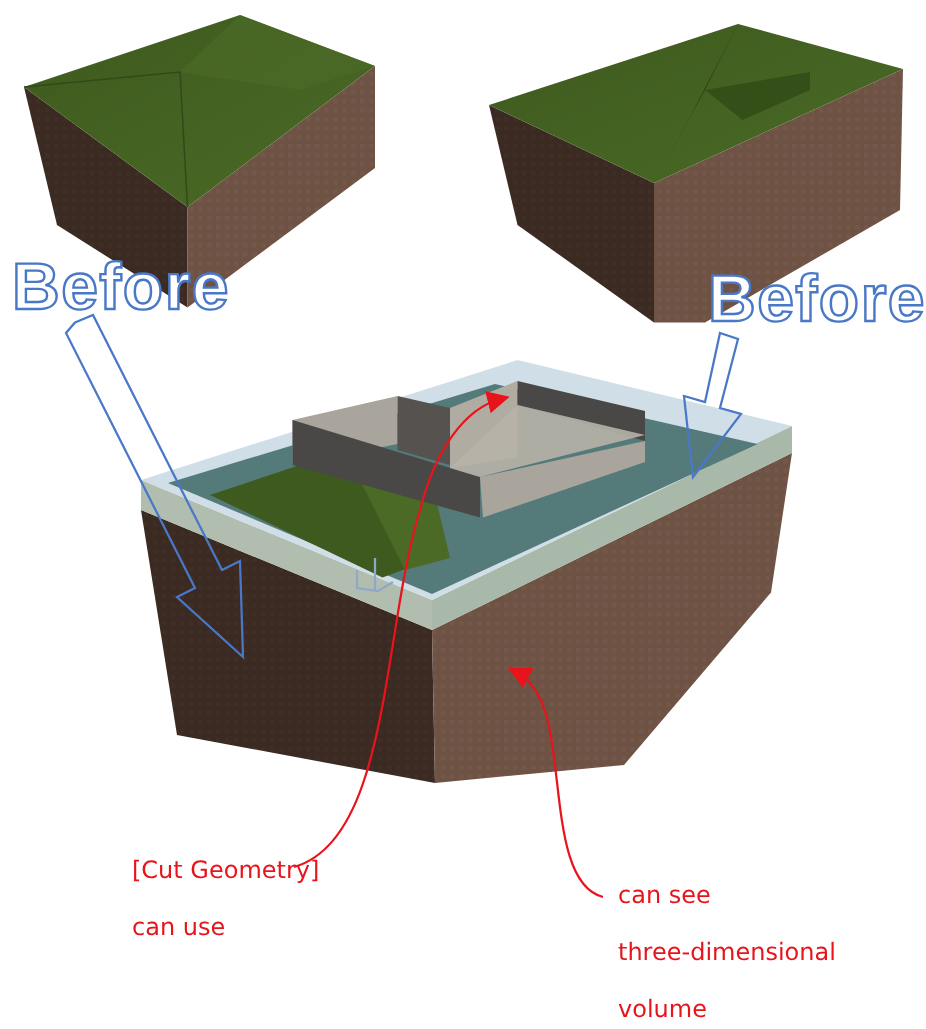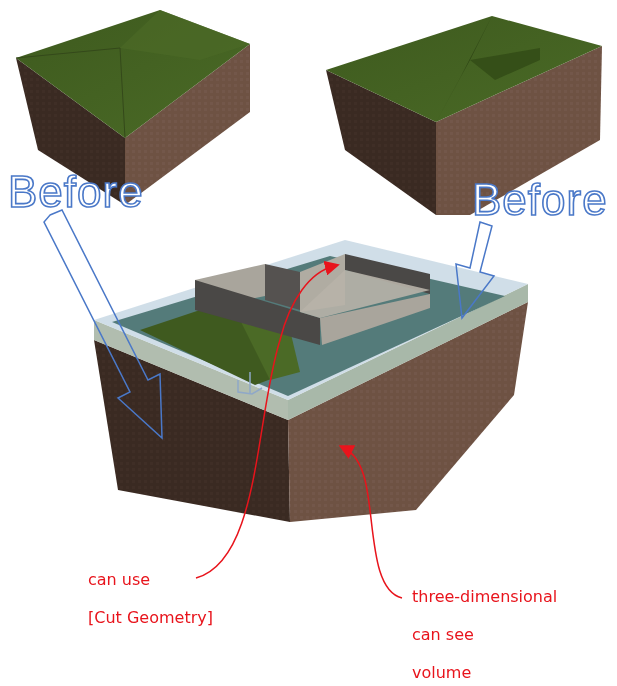--- a/index.html
+++ b/index.html
@@ -1,18 +1,18 @@
 <!DOCTYPE html>
 <html><head>
 <meta charset="utf-8">
 <style>
   html,body{margin:0;padding:0;background:#fff;}
   body{width:617px;height:686px;position:relative;overflow:hidden;font-family:"DejaVu Sans",sans-serif;}
   svg{position:absolute;left:0;top:0;}
-  .big-label{position:absolute;font-family:"Liberation Sans",sans-serif;font-weight:normal;font-size:44px;color:#fff;
+  .big-label{position:absolute;font-family:"Liberation Sans",sans-serif;font-weight:bold;font-size:44px;color:#fff;
     -webkit-text-stroke:1.6px #4a78c8;letter-spacing:1px;line-height:1;}
   .note{position:absolute;color:#e8141c;font-family:"DejaVu Sans",sans-serif;font-size:16px;line-height:38px;white-space:nowrap;}
 </style>
 </head>
 <body>
 
 <svg width="617" height="686" viewBox="0 0 617 686">
   <defs>
     <pattern id="soilL" width="6" height="6" patternUnits="userSpaceOnUse">
       <rect width="6" height="6" fill="#6e5243"></rect>
@@ -83,21 +83,21 @@
   </g>
 
   <path d="M196,578 C260,560 255,420 280,340 C290,300 310,272 334,266" fill="none" stroke="#e8141c" stroke-width="1.5" marker-end="url(#redArrow)"></path>
   <path d="M402,598 C370,590 375,520 365,480 C360,460 352,452 344,448" fill="none" stroke="#e8141c" stroke-width="1.5" marker-end="url(#redArrow)"></path>
 </svg>
 
 <div class="big-label" style="left:8px;top:170px;">Before</div>
 <div class="big-label" style="left:472px;top:178px;">Before</div>
 
 <div class="note" style="left:88px;top:561px;">
+  <div>[Cut Geometry]</div>
   <div>can use</div>
-  <div>[Cut Geometry]</div>
 </div>
 
 <div class="note" style="left:412px;top:578px;">
+  <div>can see</div>
   <div>three-dimensional</div>
-  <div>can see</div>
   <div>volume</div>
 </div>
 
 </body></html>

